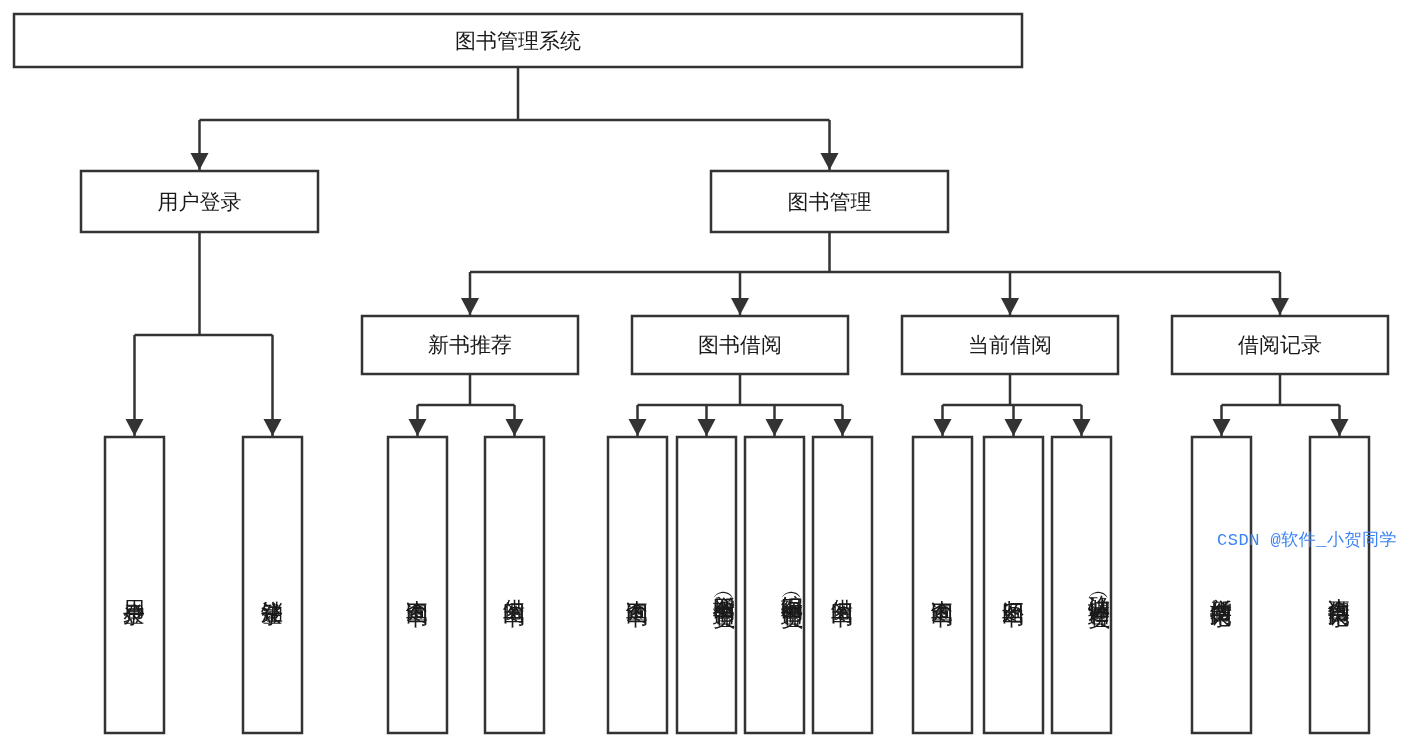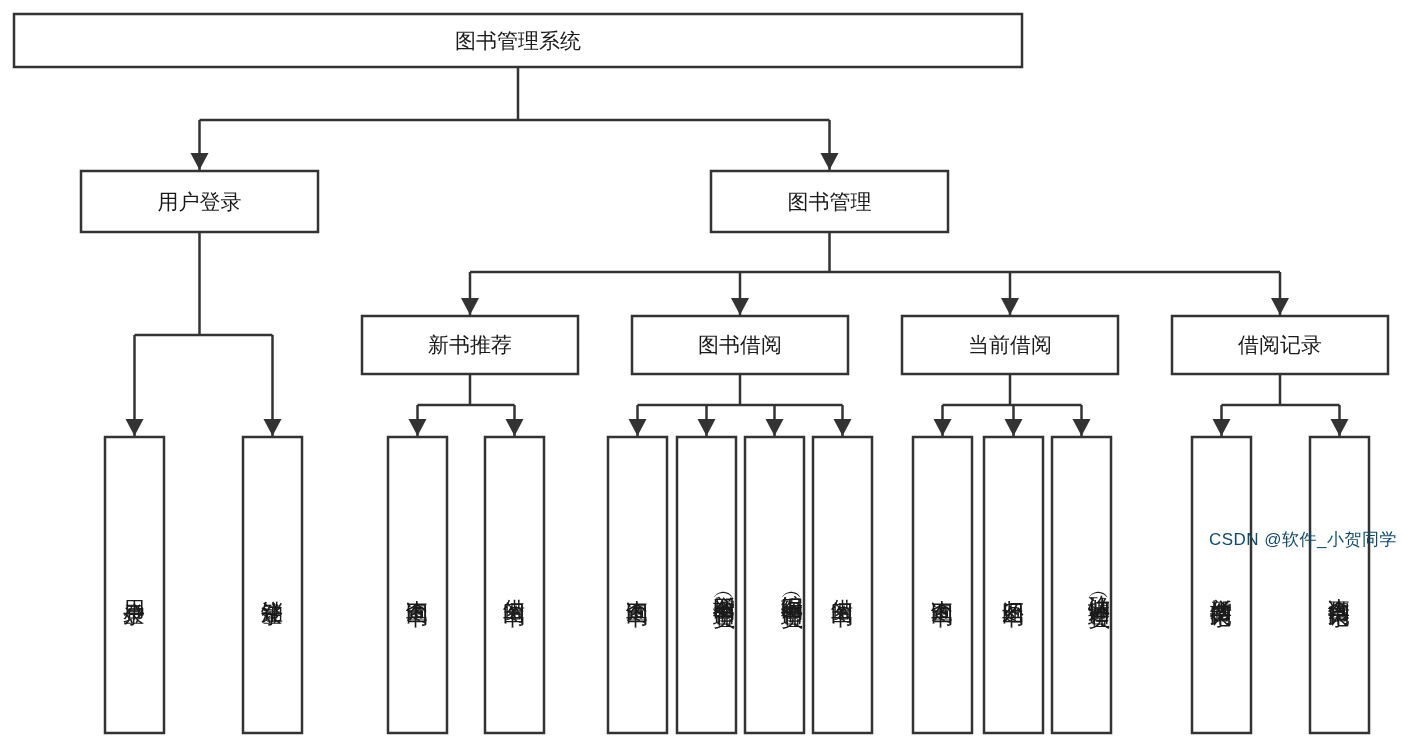--- a/index.html
+++ b/index.html
@@ -58,23 +58,23 @@
     line-height: 1.05;
     color: #1a1a1a;
     letter-spacing: 2px;
     white-space: nowrap;
     pointer-events: none;
   }
   .watermark {
     position: absolute;
     right: 8px;
     bottom: 6px;
-    font-family: Liberation Sans, sans-serif;
+    font-family: Liberation Mono, monospace;
     font-size: 17px;
-    color: #0c4a6e;
+    color: #3b82f6;
     letter-spacing: 0.5px;
     white-space: nowrap;
   }
 </style>
 </head>
 <body>
 
 <div id="diagram-root">
 
   <svg id="tree-svg" viewBox="0 0 1405 747" xmlns="http://www.w3.org/2000/svg">

